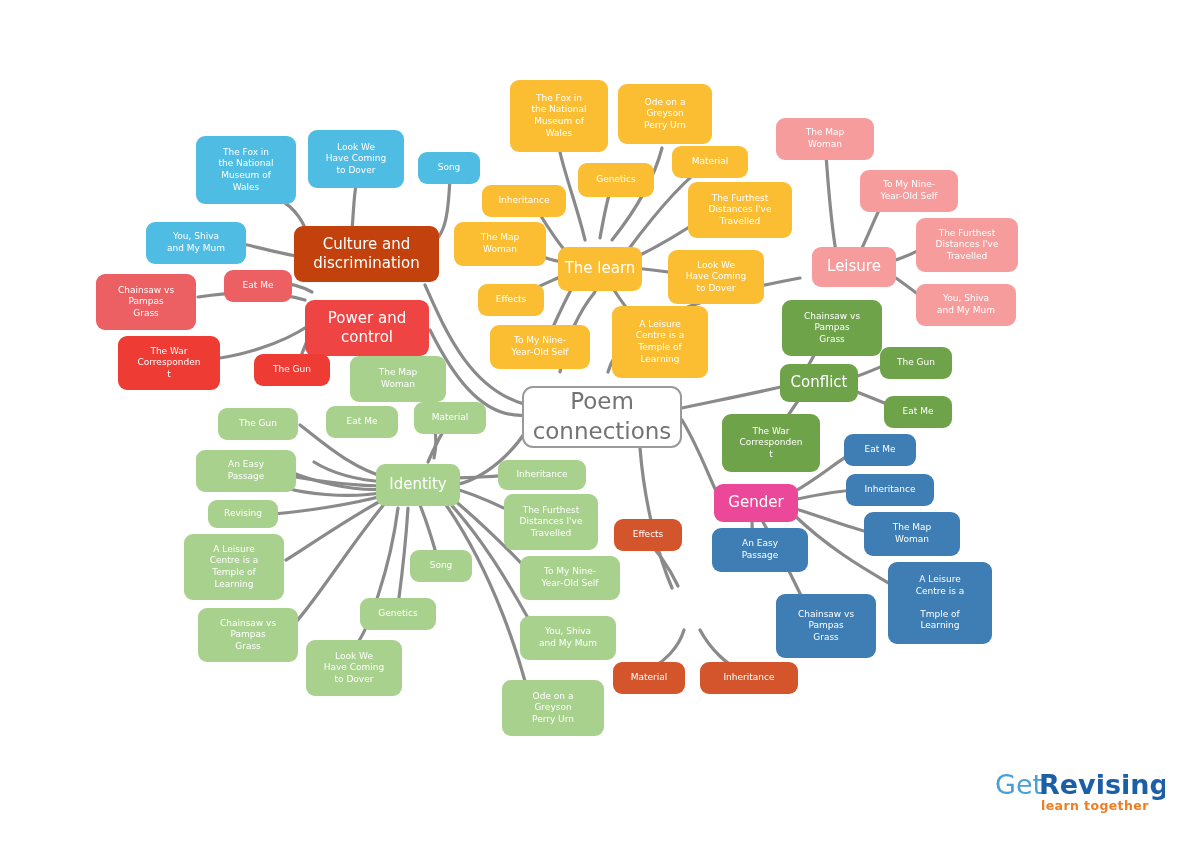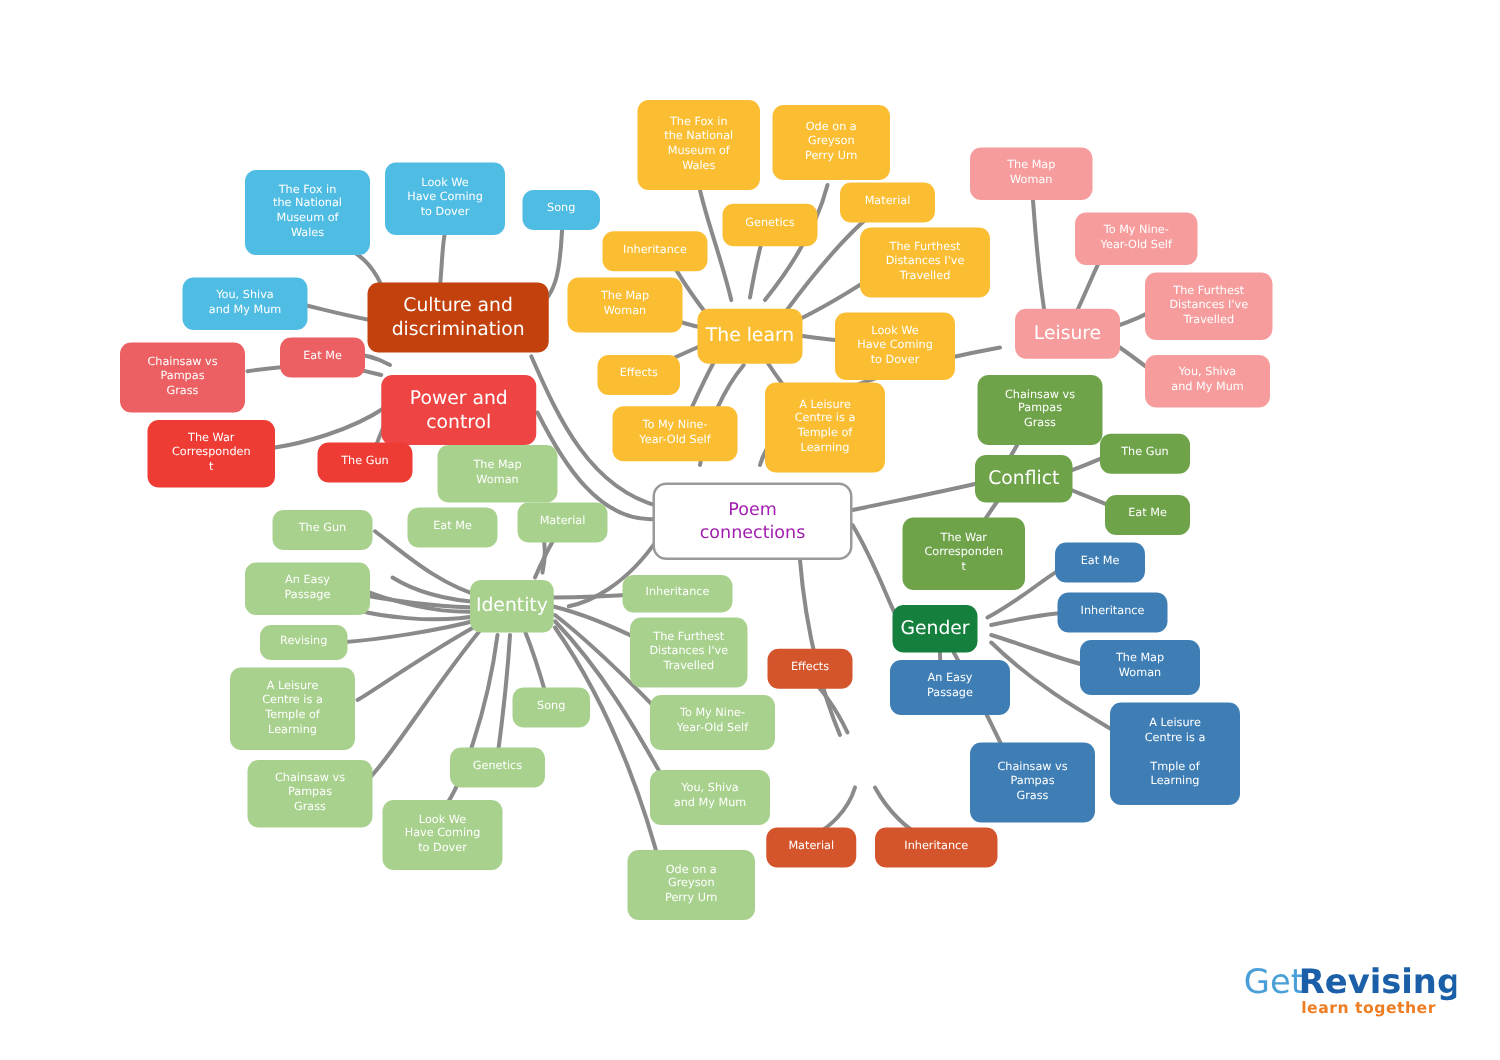--- a/index.html
+++ b/index.html
@@ -5,22 +5,22 @@
   html,body{margin:0;padding:0;background:#ffffff;}
   body{width:1200px;height:848px;position:relative;overflow:hidden;
        font-family:"DejaVu Sans","Liberation Sans",sans-serif;}
   #canvas{position:absolute;left:0;top:0;width:1200px;height:848px;}
   #edges{position:absolute;left:0;top:0;width:1200px;height:848px;pointer-events:none;}
   .node{position:absolute;box-sizing:border-box;display:flex;align-items:center;
         justify-content:center;text-align:center;color:#ffffff;border-radius:9px;
         line-height:1.28;white-space:pre-line;padding:3px 6px;}
   .hub{font-size:15px;}
   .leaf{font-size:9px;}
-  .root{background:#ffffff;border:2.5px solid #9a9a9a;color:#a21caf;
-        font-size:14px;border-radius:11px;line-height:1.3;}
+  .root{background:#ffffff;border:2.5px solid #9a9a9a;color:#737373;
+        font-size:23px;border-radius:11px;line-height:1.3;}
   #logo{position:absolute;left:995px;top:768px;width:170px;height:50px;}
   .lg1{font-size:27px;font-weight:400;fill:#4a9fd8;}
   .lg2{font-size:27px;font-weight:bold;fill:#1b5fa8;}
   .lg3{font-size:12.5px;font-weight:bold;fill:#ef7d22;letter-spacing:.4px;}
 </style>
 </head>
 <body>
 
 <div id="canvas">
 
@@ -168,41 +168,41 @@
   <div class="node hub" style="left:780px;top:364px;width:78px;height:38px;background:#6FA34A;">Conflict</div>
   <div class="node leaf" style="left:782px;top:300px;width:100px;height:56px;background:#6FA34A;">Chainsaw vs
 Pampas
 Grass</div>
   <div class="node leaf" style="left:880px;top:347px;width:72px;height:32px;background:#6FA34A;">The Gun</div>
   <div class="node leaf" style="left:884px;top:396px;width:68px;height:32px;background:#6FA34A;">Eat Me</div>
   <div class="node leaf" style="left:722px;top:414px;width:98px;height:58px;background:#6FA34A;">The War
 Corresponden
 t</div>
 
-  <div class="node hub" style="left:714px;top:484px;width:68px;height:38px;background:#15803d;">Gender</div>
+  <div class="node hub" style="left:714px;top:484px;width:84px;height:38px;background:#ec4899;">Gender</div>
   <div class="node leaf" style="left:844px;top:434px;width:72px;height:32px;background:#3E7EB5;">Eat Me</div>
   <div class="node leaf" style="left:846px;top:474px;width:88px;height:32px;background:#3E7EB5;">Inheritance</div>
   <div class="node leaf" style="left:864px;top:512px;width:96px;height:44px;background:#3E7EB5;">The Map
 Woman</div>
   <div class="node leaf" style="left:888px;top:562px;width:104px;height:82px;background:#3E7EB5;">A Leisure
 Centre is a
 
 Tmple of
 Learning</div>
   <div class="node leaf" style="left:712px;top:528px;width:96px;height:44px;background:#3E7EB5;">An Easy
 Passage</div>
   <div class="node leaf" style="left:776px;top:594px;width:100px;height:64px;background:#3E7EB5;">Chainsaw vs
 Pampas
 Grass</div>
 
   <div class="node leaf" style="left:614px;top:519px;width:68px;height:32px;background:#D4552B;">Effects</div>
   <div class="node leaf" style="left:613px;top:662px;width:72px;height:32px;background:#D4552B;">Material</div>
   <div class="node leaf" style="left:700px;top:662px;width:98px;height:32px;background:#D4552B;">Inheritance</div>
 
-  <div class="node hub" style="left:376px;top:464px;width:67px;height:42px;background:#A8D18D;">Identity</div>
+  <div class="node hub" style="left:376px;top:464px;width:84px;height:42px;background:#A8D18D;">Identity</div>
   <div class="node leaf" style="left:350px;top:356px;width:96px;height:46px;background:#A8D18D;">The Map
 Woman</div>
   <div class="node leaf" style="left:414px;top:402px;width:72px;height:32px;background:#A8D18D;">Material</div>
   <div class="node leaf" style="left:326px;top:406px;width:72px;height:32px;background:#A8D18D;">Eat Me</div>
   <div class="node leaf" style="left:218px;top:408px;width:80px;height:32px;background:#A8D18D;">The Gun</div>
   <div class="node leaf" style="left:196px;top:450px;width:100px;height:42px;background:#A8D18D;">An Easy
 Passage</div>
   <div class="node leaf" style="left:208px;top:500px;width:70px;height:28px;background:#A8D18D;">Revising</div>
   <div class="node leaf" style="left:184px;top:534px;width:100px;height:66px;background:#A8D18D;">A  Leisure
 Centre is a

